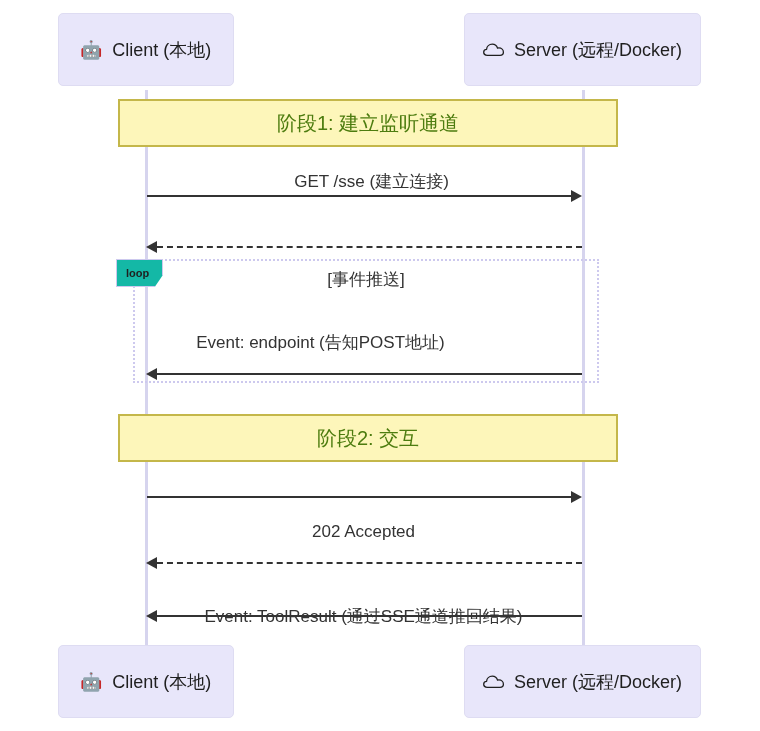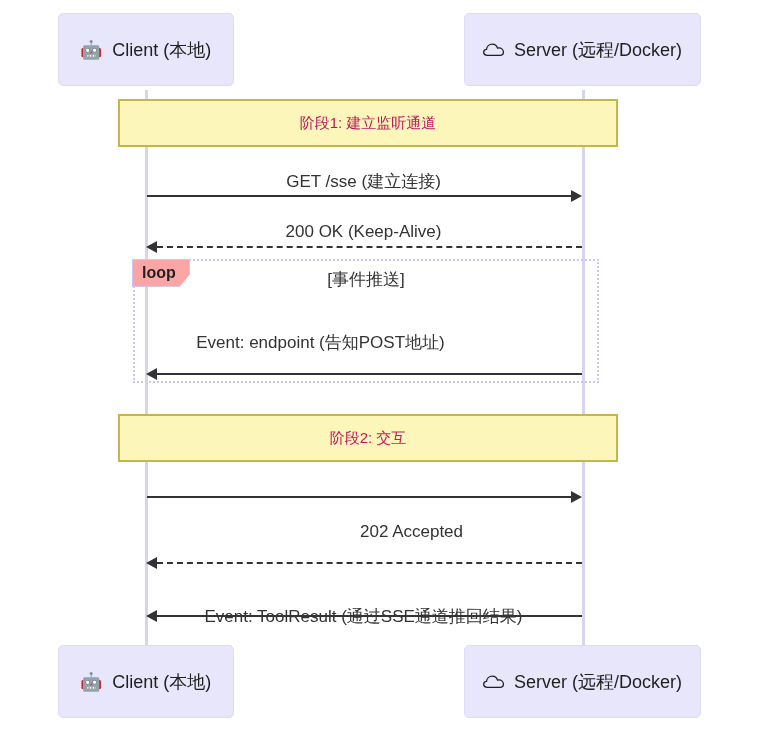--- a/index.html
+++ b/index.html
@@ -65,48 +65,48 @@
     position: absolute;
     box-sizing: border-box;
     left: 118px;
     width: 500px;
     height: 48px;
     background: #fdf6ba;
     border: 2px solid #c4b74a;
     display: flex;
     align-items: center;
     justify-content: center;
-    font-size: 15px;
-    color: #be185d;
+    font-size: 20px;
+    color: #4d7c0f;
   }
   .note-phase1 { top: 99px; }
   .note-phase2 { top: 405px; margin-top: 9px; }
 
   
   .loopbox {
     position: absolute;
     box-sizing: border-box;
     left: 133px;
     top: 259px;
     width: 466px;
     height: 124px;
     border: 2px dotted #cdc9ee;
     background: transparent;
   }
   .loop-tag {
     position: absolute;
-    left: 132px;
+    left: 116px;
     top: 259px;
     height: 26px;
     padding: 0 13px 0 9px;
-    background: #fca5a5;
+    background: #14b8a6;
     border: 1px solid #cdc9ee;
     display: flex;
     align-items: center;
-    font-size: 16px;
+    font-size: 11px;
     font-weight: 700;
     color: #1f1f1f;
     -webkit-clip-path: polygon(0 0, 100% 0, 100% 55%, 82% 100%, 0 100%);
     clip-path: polygon(0 0, 100% 0, 100% 55%, 82% 100%, 0 100%);
   }
   .loop-title {
     position: absolute;
     left: 133px;
     top: 268px;
     width: 466px;
@@ -160,46 +160,45 @@
         <path d="M4.4 13.3 C1.9 13.3 0.7 11.6 0.7 10.2 C0.7 8.6 2.0 7.3 3.6 7.3 C3.8 4.4 6.2 2.1 9.2 2.1 C11.7 2.1 13.9 3.8 14.5 6.2 C14.9 6.0 15.4 5.9 15.9 5.9 C18.4 5.9 20.4 7.8 20.4 10.2 C20.4 11.9 19.2 13.3 17.0 13.3 Z" fill="none" stroke="#1f1f1f" stroke-width="1.3" stroke-linejoin="round"></path>
       </svg>
     </span>
     <span>Server (远程/Docker)</span>
   </div>
 
   <div class="note note-phase1">
     <span>阶段1: 建立监听通道</span>
   </div>
 
-  <div class="msg-label" style="left:145px; top:170px; width:437px;">GET /sse (建立连接)</div>
+  <div class="msg-label" style="left:145px; top:170px; width:437px;padding-left:8px;">GET /sse (建立连接)</div>
   <div class="msg-line" style="left:147px; top:195px; width:425px;"></div>
   <div class="arrowhead right" style="left:571px; top:190px;"></div>
 
-  <div class="msg-label" style="left:145px; top:222px; width:437px;">200 OK (Keep-Alive)</div>
   <div class="msg-line dashed" style="left:157px; top:246px; width:425px;"></div>
   <div class="arrowhead left" style="left:146px; top:241px;"></div>
 
   <div class="loopbox"></div>
   <div class="loop-tag">
     <span>loop</span>
   </div>
   <div class="loop-title">[事件推送]</div>
 
   <div class="msg-label" style="left:145px; top:331px; width:351px;">Event: endpoint (告知POST地址)</div>
   <div class="msg-line" style="left:157px; top:373px; width:425px;"></div>
   <div class="arrowhead left" style="left:146px; top:368px;"></div>
 
   <div class="note note-phase2">
     <span>阶段2: 交互</span>
   </div>
 
   <div class="msg-line" style="left:147px; top:496px; width:425px;"></div>
   <div class="arrowhead right" style="left:571px; top:491px;"></div>
 
-  <div class="msg-label" style="left:145px; top:522px; width:437px;margin-left:48px;">202 Accepted</div>
+  <div class="msg-label" style="left:145px; top:522px; width:437px;">202 Accepted</div>
   <div class="msg-line dashed" style="left:157px; top:562px; width:425px;"></div>
   <div class="arrowhead left" style="left:146px; top:557px;"></div>
 
   <div class="msg-label" style="left:145px; top:605px; width:437px;">Event: ToolResult (通过SSE通道推回结果)</div>
   <div class="msg-line" style="left:157px; top:615px; width:425px;"></div>
   <div class="arrowhead left" style="left:146px; top:610px;"></div>
 
   <div class="actor actor-client-bot">
     <span class="actor-icon">🤖</span>
     <span>Client (本地)</span>

